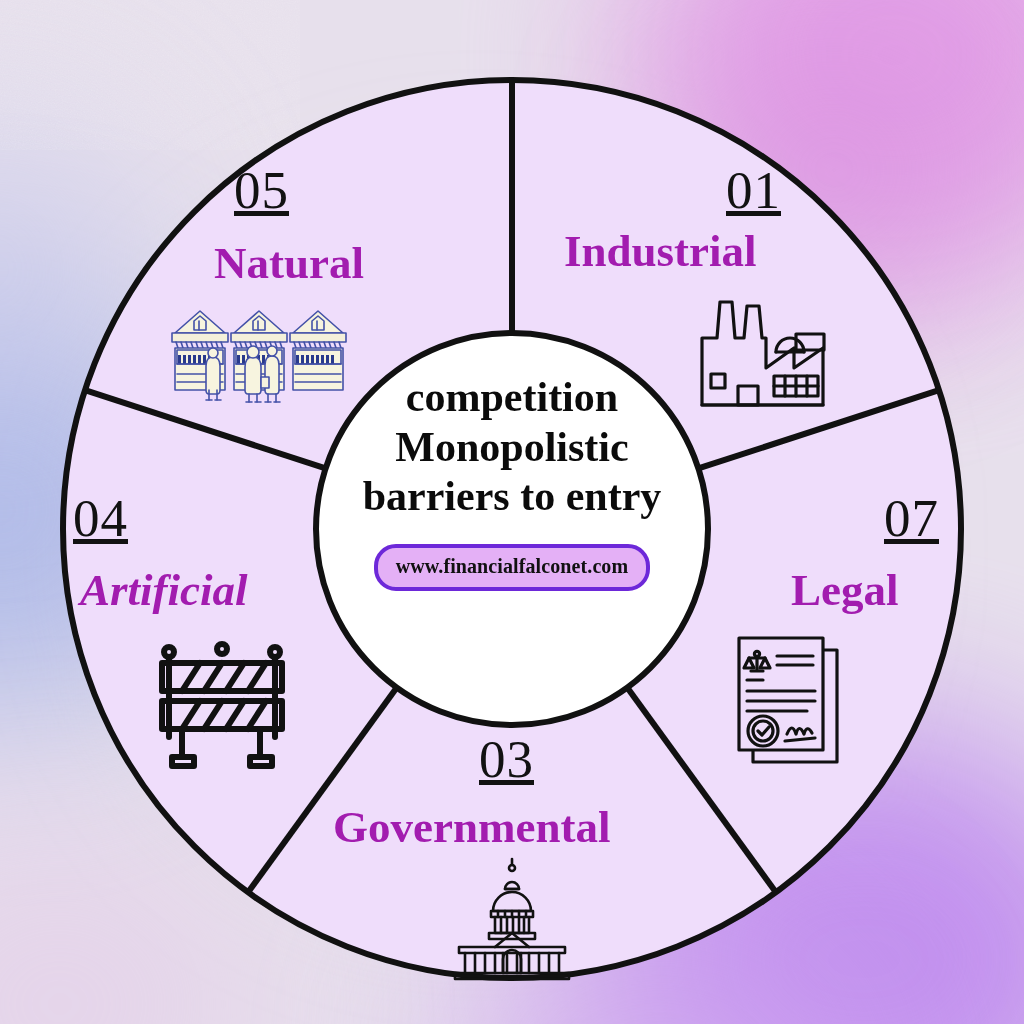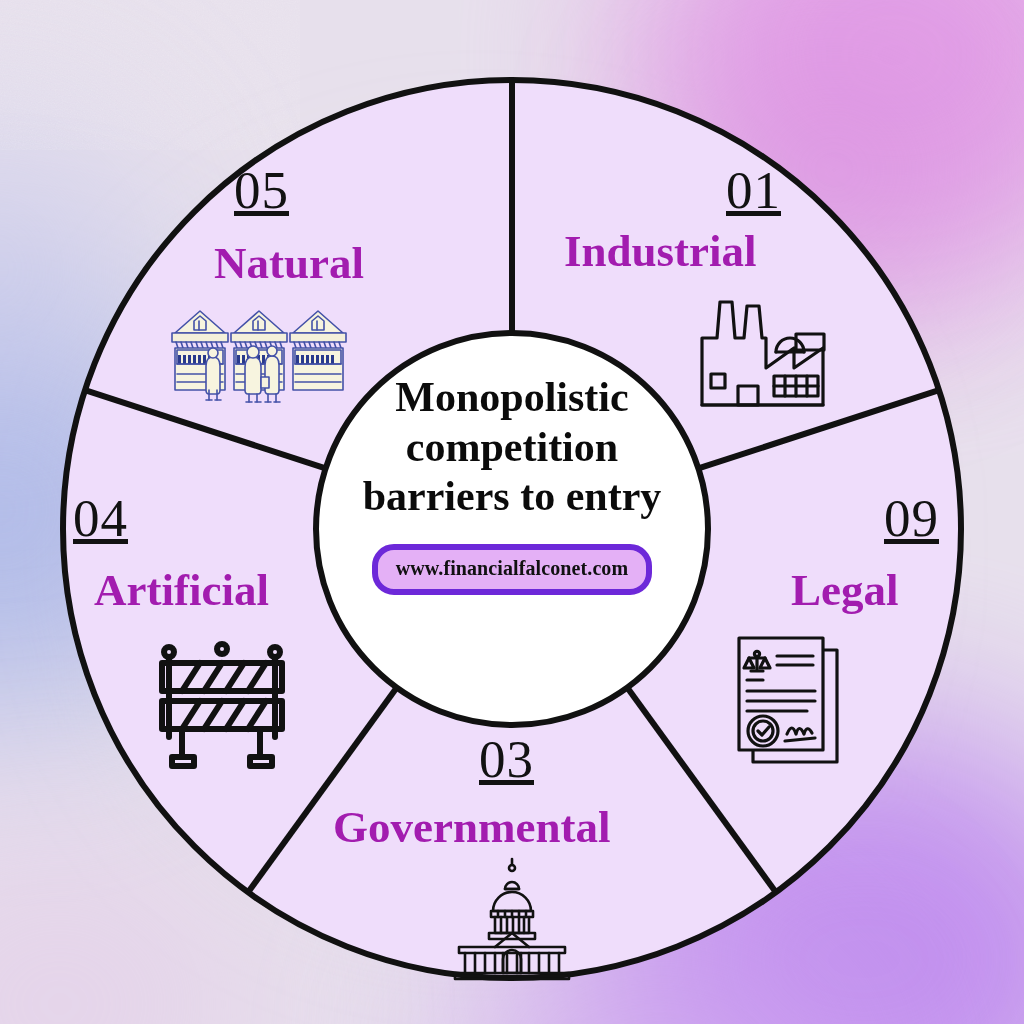--- a/index.html
+++ b/index.html
@@ -93,21 +93,21 @@
     font-size: 42px;
     font-weight: 700;
     color: #0b0b0b;
     text-align: center;
     line-height: 1.18;
     width: 340px;
   }
   #url-badge {
     margin-top: 22px;
     background: #E4B0F6;
-    border: 6px solid #6d28d9;
+    border: 4px solid #6d28d9;
     border-radius: 22px;
     padding: 7px 18px 9px;
     font-size: 20px;
     font-weight: 700;
     color: #111;
     letter-spacing: .1px;
     white-space: nowrap;
   }
 </style>
 </head>
@@ -302,34 +302,34 @@
           </g>
           <path d="M5 61 L51 61 M5 71 L51 71 M5 79 L51 79"></path>
         </g>
       </g>
     </g>
   </svg>
 
   <div class="seg-num" style="left:718px; top:164px;margin-left:8px;">01</div>
   <div class="seg-title" style="left:564px; top:229px;">Industrial</div>
 
-  <div class="seg-num" style="left:884px; top:492px;">09</div>
+  <div class="seg-num" style="left:884px; top:492px;">07</div>
   <div class="seg-title" style="left:791px; top:568px;">Legal</div>
 
   <div class="seg-num" style="left:479px; top:733px;">03</div>
   <div class="seg-title" style="left:333px; top:805px;">Governmental</div>
 
   <div class="seg-num" style="left:73px; top:492px;">04</div>
-  <div class="seg-title" style="left:94px; top:568px;">Artificial</div>
+  <div class="seg-title" style="left:80px; top:568px;font-style:italic;">Artificial</div>
 
   <div class="seg-num" style="left:234px; top:164px;">05</div>
   <div class="seg-title" style="left:214px; top:241px;">Natural</div>
 
   <div id="center-block">
     <div id="center-title">
+      <div>competition</div>
       <div>Monopolistic</div>
-      <div>competition</div>
       <div>barriers to entry</div>
     </div>
     <div id="url-badge">www.financialfalconet.com</div>
   </div>
 
 </div>
 
 </body></html>

